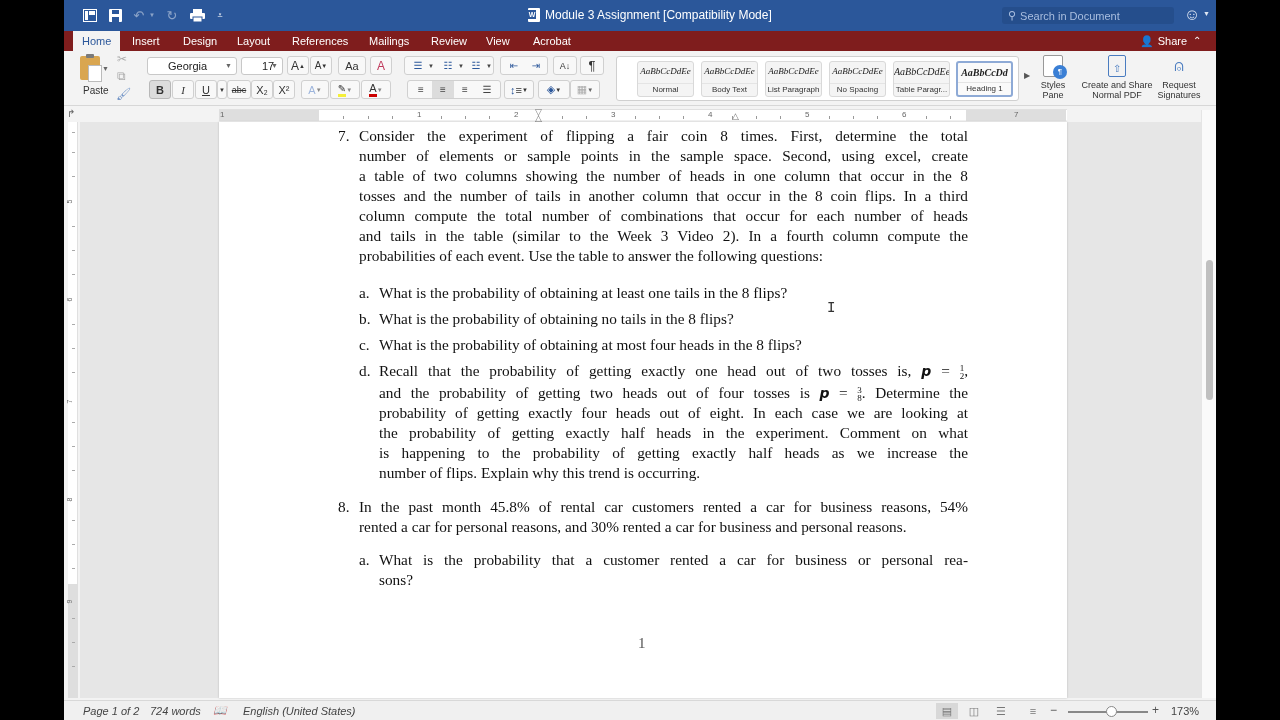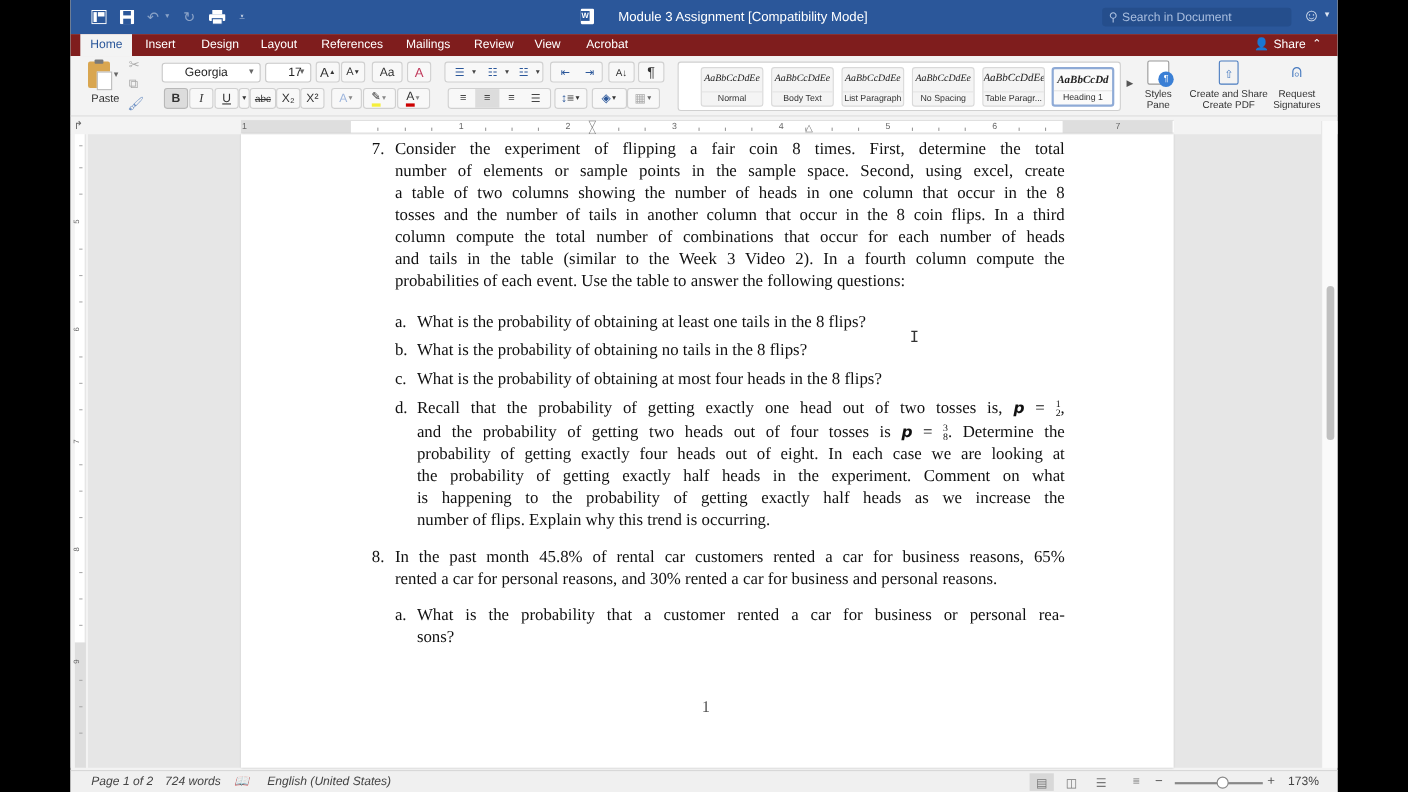--- a/index.html
+++ b/index.html
@@ -5,21 +5,21 @@
   * { box-sizing: border-box; margin: 0; padding: 0; }
   html, body { width: 1280px; height: 720px; overflow: hidden; background: #000; }
   body { font-family: "Liberation Sans", sans-serif; position: relative; }
 
   #window { position: absolute; left: 64px; top: 0; width: 1152px; height: 720px; background: #f3f3f3; overflow: hidden; }
 
   
   #titlebar { position: absolute; left: 0; top: 0; width: 1152px; height: 31px; background: #2b579a; color: #fff; }
   .qat { position: absolute; top: 6px; height: 18px; display: flex; align-items: center; justify-content: center; color: #fff; }
   .qat svg { display: block; }
-  #doc-title { position: absolute; left: 464px; top: 8px; font-size: 12px; color: #fff; display: flex; align-items: center; gap: 22px; justify-content: flex-end; }
+  #doc-title { position: absolute; left: 464px; top: 8px; font-size: 12px; color: #fff; display: flex; align-items: center; gap: 5px; justify-content: flex-end; }
   .word-doc-icon { width: 12px; height: 14px; background: #fff; border-radius: 1px; position: relative; }
   .word-doc-icon::after { content: "W"; position: absolute; left: 0; top: 2px; width: 8px; height: 9px; background: #2b579a; color: #fff; font-size: 7px; font-weight: bold; line-height: 9px; text-align: center; }
   #search-box { position: absolute; left: 938px; top: 7px; width: 172px; height: 17px; background: #254e8c; border-radius: 3px; color: #a9bedf; font-size: 11px; display: flex; align-items: center; padding-left: 6px; gap: 4px; }
   #smiley { position: absolute; left: 1120px; top: 6px; font-size: 16px; color: #dfe7f3; line-height: 18px; }
   #smiley-caret { position: absolute; left: 1139px; top: 10px; font-size: 7px; color: #dfe7f3; }
 
   
   #tabs { position: absolute; left: 0; top: 31px; width: 1152px; height: 20px; background: #7f1d1d; }
   .tab { position: absolute; top: 0; height: 20px; font-size: 11px; color: #fff; line-height: 20px; padding: 0 9px; }
   .tab.active { background: #f3f3f3; color: #2b579a; }
@@ -256,21 +256,21 @@
         <div style="position:absolute;right:-5px;bottom:-3px;width:14px;height:14px;border-radius:50%;background:#3a7fd5;color:#fff;font-size:8px;line-height:14px;text-align:center;">¶</div>
       </div>
       <div>Styles</div>
       <div>Pane</div>
     </div>
     <div class="big-btn" style="left:1016px;width:74px;">
       <div style="width:18px;height:22px;margin:0 auto 3px;border:1.5px solid #4a7cc0;border-radius:2px;position:relative;">
         <div style="position:absolute;left:4px;top:8px;color:#4a7cc0;font-size:10px;line-height:10px;">⇧</div>
       </div>
       <div>Create and Share</div>
-      <div>Create PDF</div>
+      <div>Normal PDF</div>
     </div>
     <div class="big-btn" style="left:1092px;width:46px;">
       <div style="width:26px;height:22px;margin:0 auto 3px;color:#4a7cc0;font-size:16px;line-height:22px;">⍝</div>
       <div>Request</div>
       <div>Signatures</div>
     </div>
   </div>
 
   <div id="ruler">
     <div id="tab-selector">↱</div>
@@ -370,21 +370,21 @@
           <span class="math">p</span><span> = </span><span class="frac"><span style="display:block;">3</span><span style="display:block;">8</span></span><span>. Determine the</span>
         </div>
         <div style="text-align-last:justify;">probability of getting exactly four heads out of eight. In each case we are looking at</div>
         <div style="text-align-last:justify;">the probability of getting exactly half heads in the experiment. Comment on what</div>
         <div style="text-align-last:justify;">is happening to the probability of getting exactly half heads as we increase  the</div>
         <div>number of flips. Explain why this trend is  occurring.</div>
       </div>
 
       <span class="num" style="left:119px;top:375px;line-height:20px;">8.</span>
       <div class="para" style="left:140px;top:375px;width:609px;">
-        <div style="text-align-last:justify;">In the past month 45.8% of rental car customers rented a car for business reasons, 65%</div>
+        <div style="text-align-last:justify;">In the past month 45.8% of rental car customers rented a car for business reasons, 54%</div>
         <div>rented a car for personal reasons, and 30% rented a car for business and personal reasons.</div>
       </div>
 
       <span class="num" style="left:140px;top:428px;line-height:20px;">a.</span>
       <div class="para" style="left:160px;top:428px;width:589px;">
         <div style="text-align-last:justify;">What is the probability that a customer rented a car for business or personal rea-</div>
         <div>sons?</div>
       </div>
 
       <div id="page-number">1</div>

